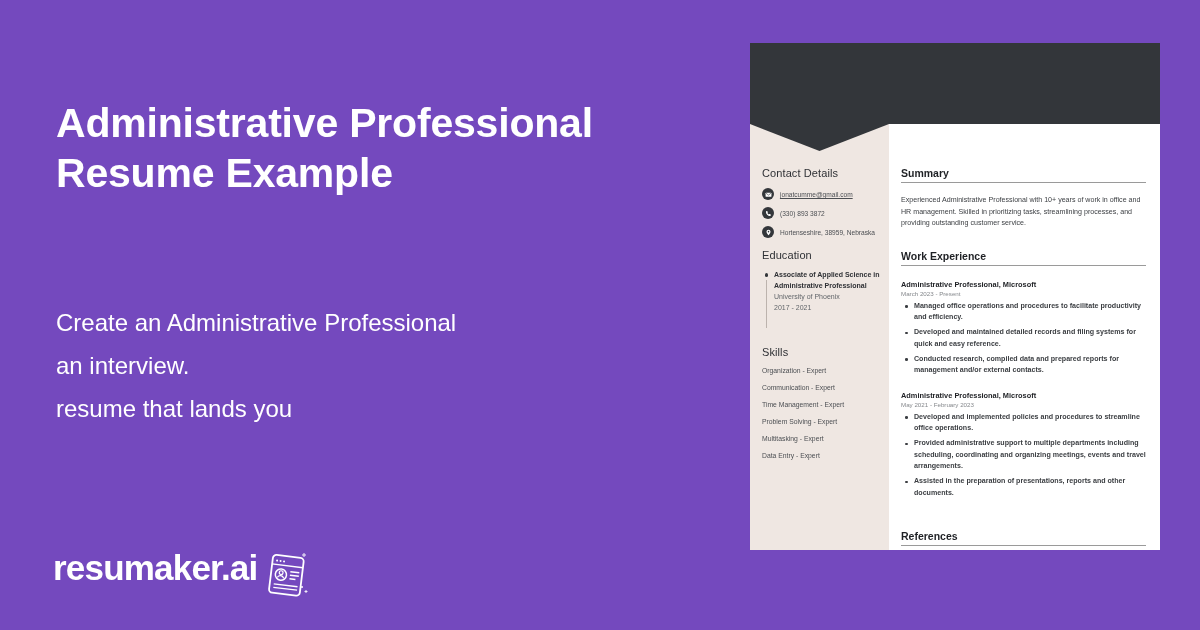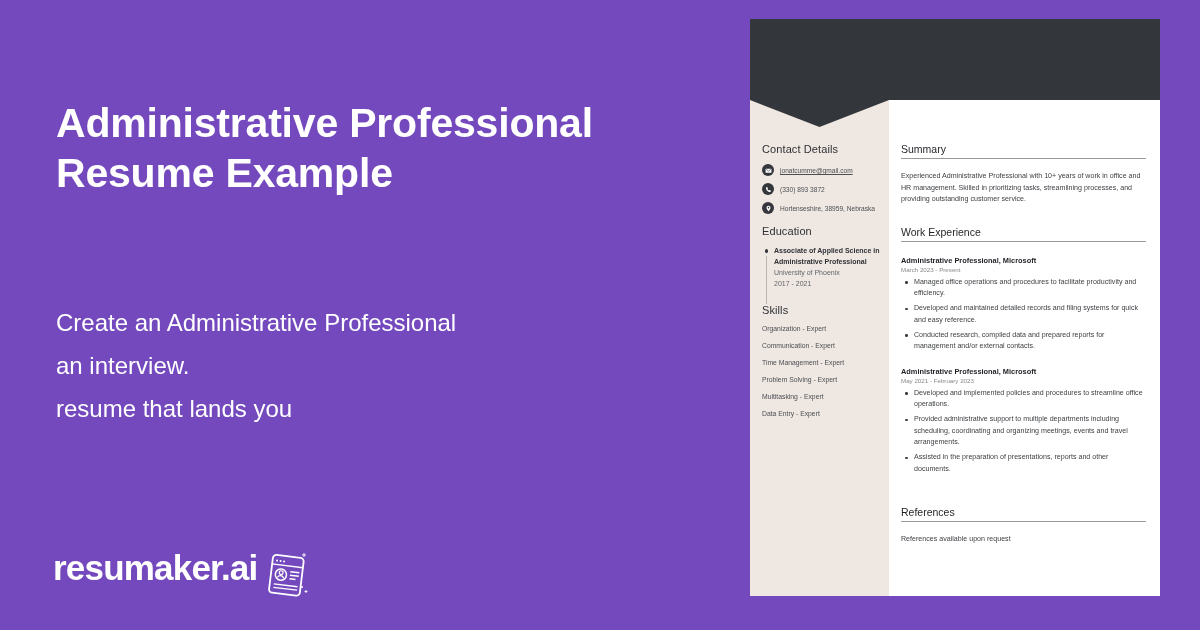--- a/index.html
+++ b/index.html
@@ -64,23 +64,23 @@
   }
   .logo-mark {
     margin-left: 1px;
     display: block;
   }
 
   
   .resume {
     position: absolute;
     left: 750px;
-    top: 19px;
+    top: 43px;
     width: 410px;
-    height: 577px;
+    height: 507px;
     background: #ffffff;
     overflow: hidden;
   }
 
   
   .rs-sidebar {
     position: absolute;
     left: 0; top: 0;
     width: 139px;
     height: 577px;
@@ -214,39 +214,39 @@
     line-height: 10.5px;
     color: #62666a;
     margin-top: 1px;
   }
   .edu-years {
     font-size: 7px;
     line-height: 10.5px;
     color: #62666a;
   }
 
-  .skills-block { }
+  .skills-block { margin-top: 18px; }
   .skill-item {
     font-size: 6.8px;
     color: #4c4f53;
     margin-bottom: 10px;
   }
 
   
   .main-body {
     position: absolute;
     left: 151px;
     top: 124px;
     width: 245px;
     z-index: 3;
   }
   .sec-h {
     font-size: 10.5px;
     color: #1f2125;
-    font-weight: normal;
+    font-weight: bold;
     padding-bottom: 3px;
     border-bottom: 1.4px solid #9a9a9a;
     margin-bottom: 7px;
   }
   .sec-p {
     font-size: 7.1px;
     line-height: 11.5px;
     color: #3b3e42;
     margin-top: 12px;
   }
@@ -264,20 +264,21 @@
     margin-bottom: 4px;
   }
   .job-ul { list-style: none; }
   .job-li {
     position: relative;
     font-size: 7.1px;
     line-height: 11.5px;
     color: #3b3e42;
     padding-left: 13px;
     margin-bottom: 3.5px;
+    font-weight: bold;
   }
   .job-li:before {
     content: "";
     position: absolute;
     left: 4px; top: 4.6px;
     width: 2.6px; height: 2.6px;
     border-radius: 50%;
     background: #3b3e42;
   }
 </style>

